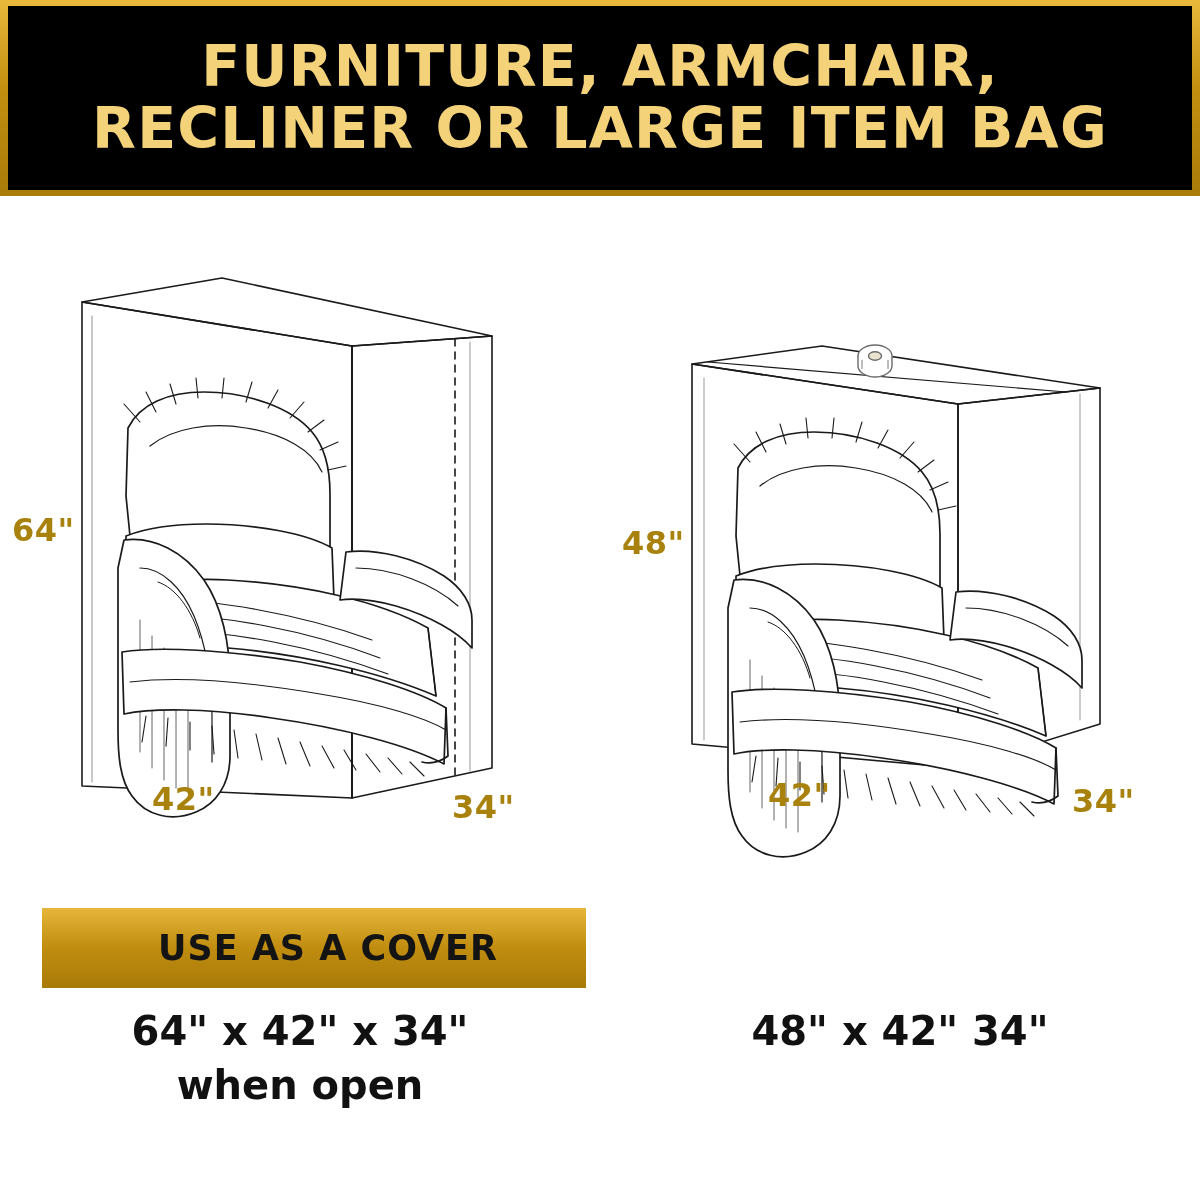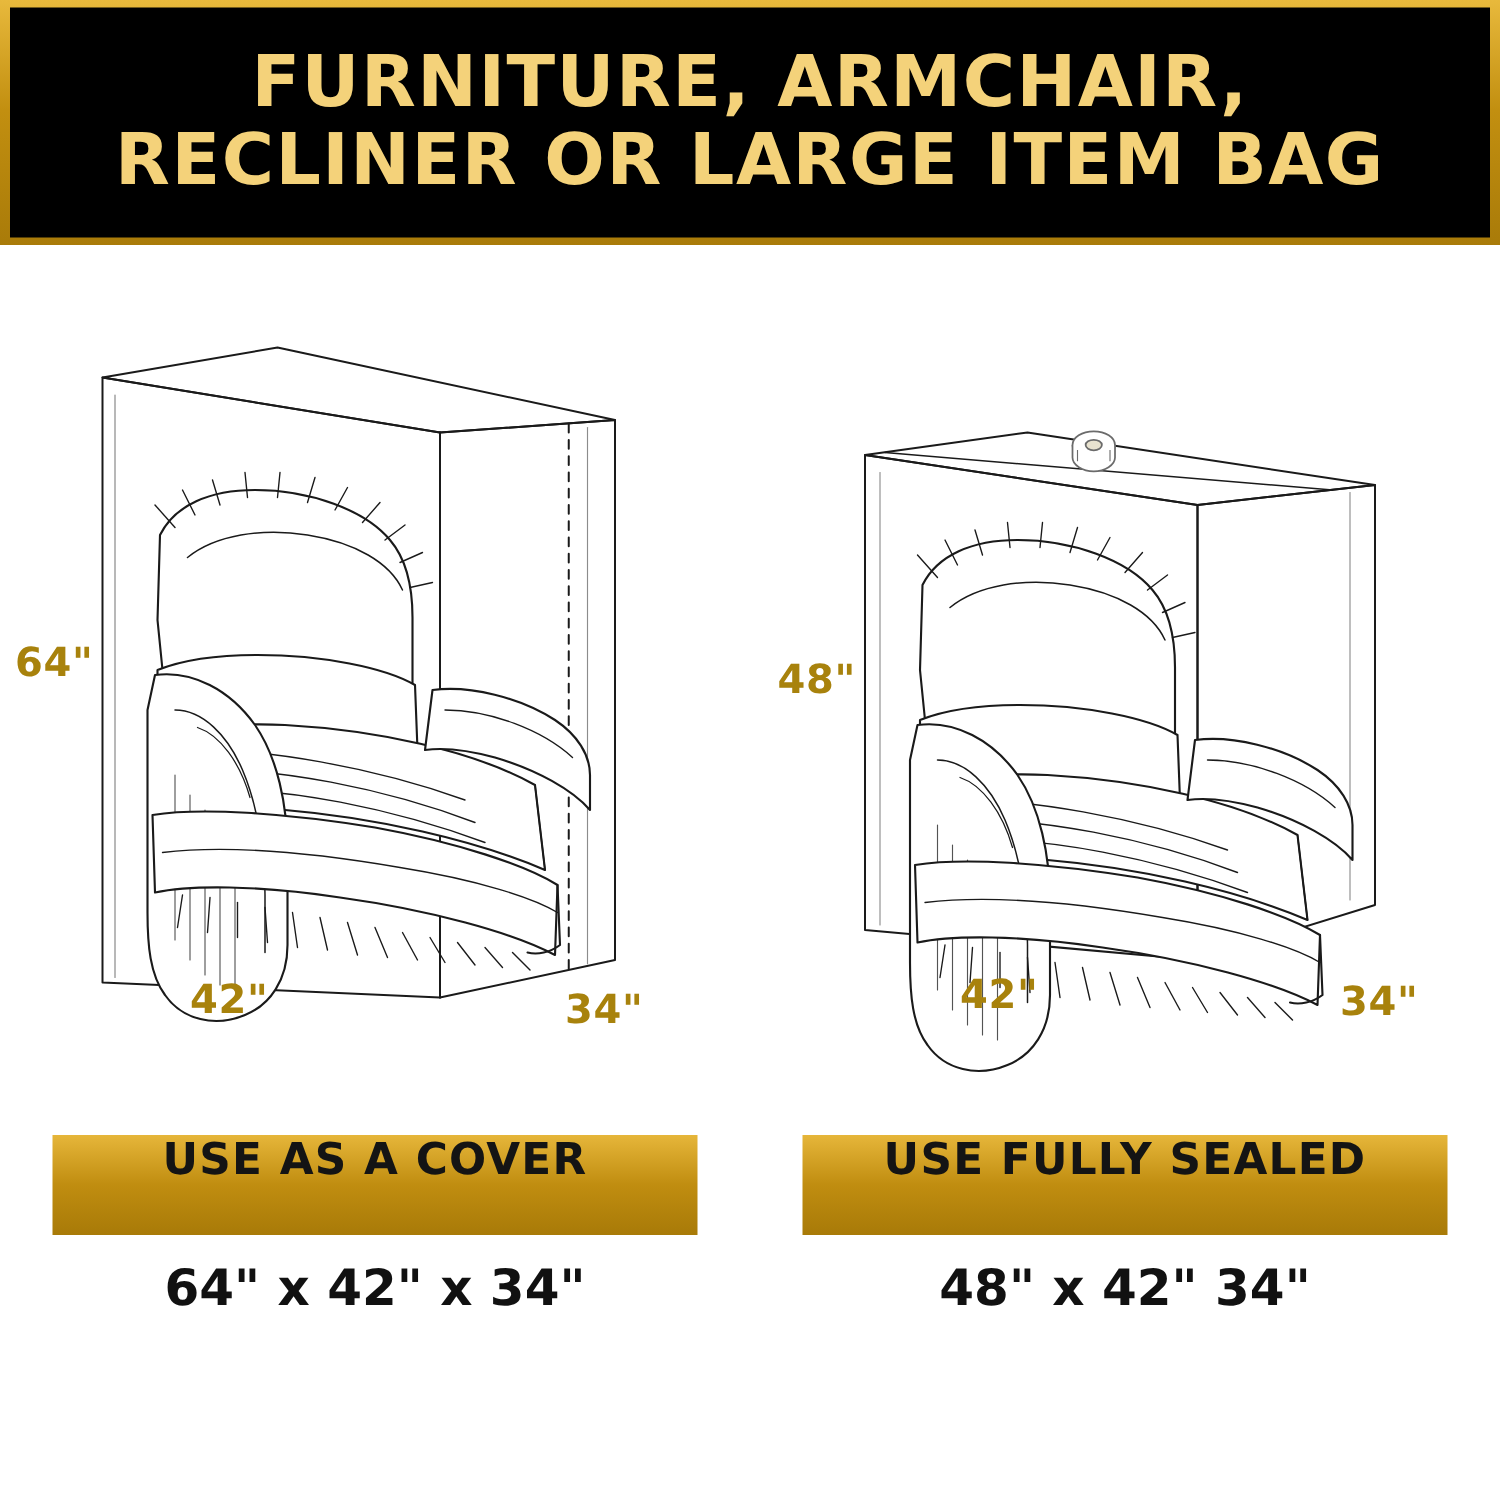--- a/index.html
+++ b/index.html
@@ -96,22 +96,23 @@
   }
   .col-left { left: 0; }
   .col-right { left: 600px; }
 
   .ribbon {
     position: absolute;
     top: 12px;
     height: 80px;
     background: linear-gradient(180deg,#e6b63a 0%, #c08d10 50%, #a87a08 100%);
     display: flex;
-    align-items: flex-start;
+    align-items: center;
     justify-content: center;
+    padding-left: 28px;
   }
   .ribbon-left  { left: 42px;  width: 516px; }
   .ribbon-right { left: 42px;  width: 516px; }
 
   .ribbon-text {
     color: #141414;
     font-family: "DejaVu Sans", sans-serif;
     font-weight: bold;
     font-size: 35px;
     letter-spacing: 1px;
@@ -346,24 +347,22 @@
 </div>
 
 <div class="footer">
 
   <div class="col col-left">
     <div class="ribbon ribbon-left">
       <span class="ribbon-text">USE AS A COVER</span>
     </div>
     <div class="caption">
       <span>64" x 42" x 34"</span>
+      <span class="line2">when open</span>
     </div>
   </div>
 
   <div class="col col-right">
-    <div class="ribbon ribbon-right">
-      <span class="ribbon-text">USE FULLY SEALED</span>
-    </div>
     <div class="caption">
       <span>48" x 42" 34"</span>
     </div>
   </div>
 </div>
 
 </body></html>

